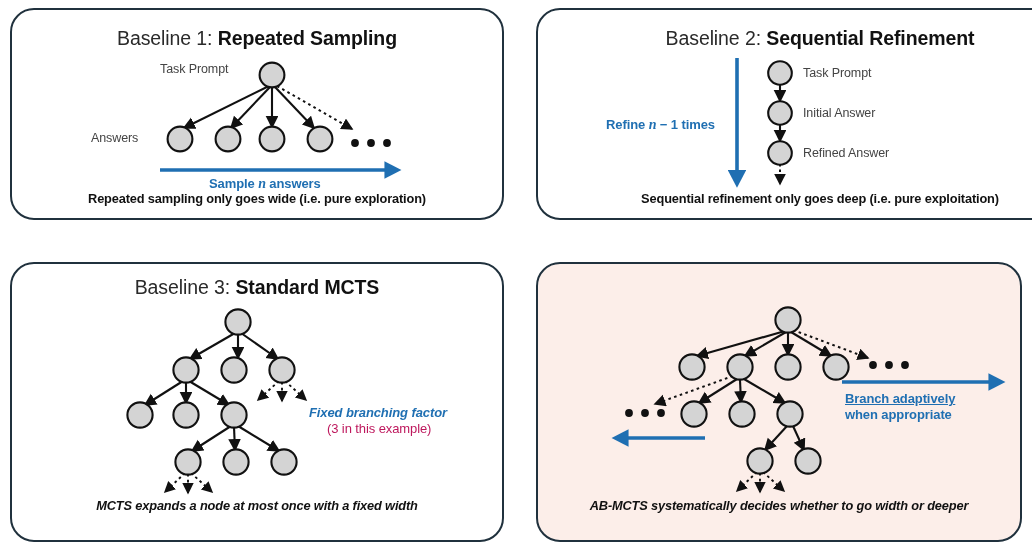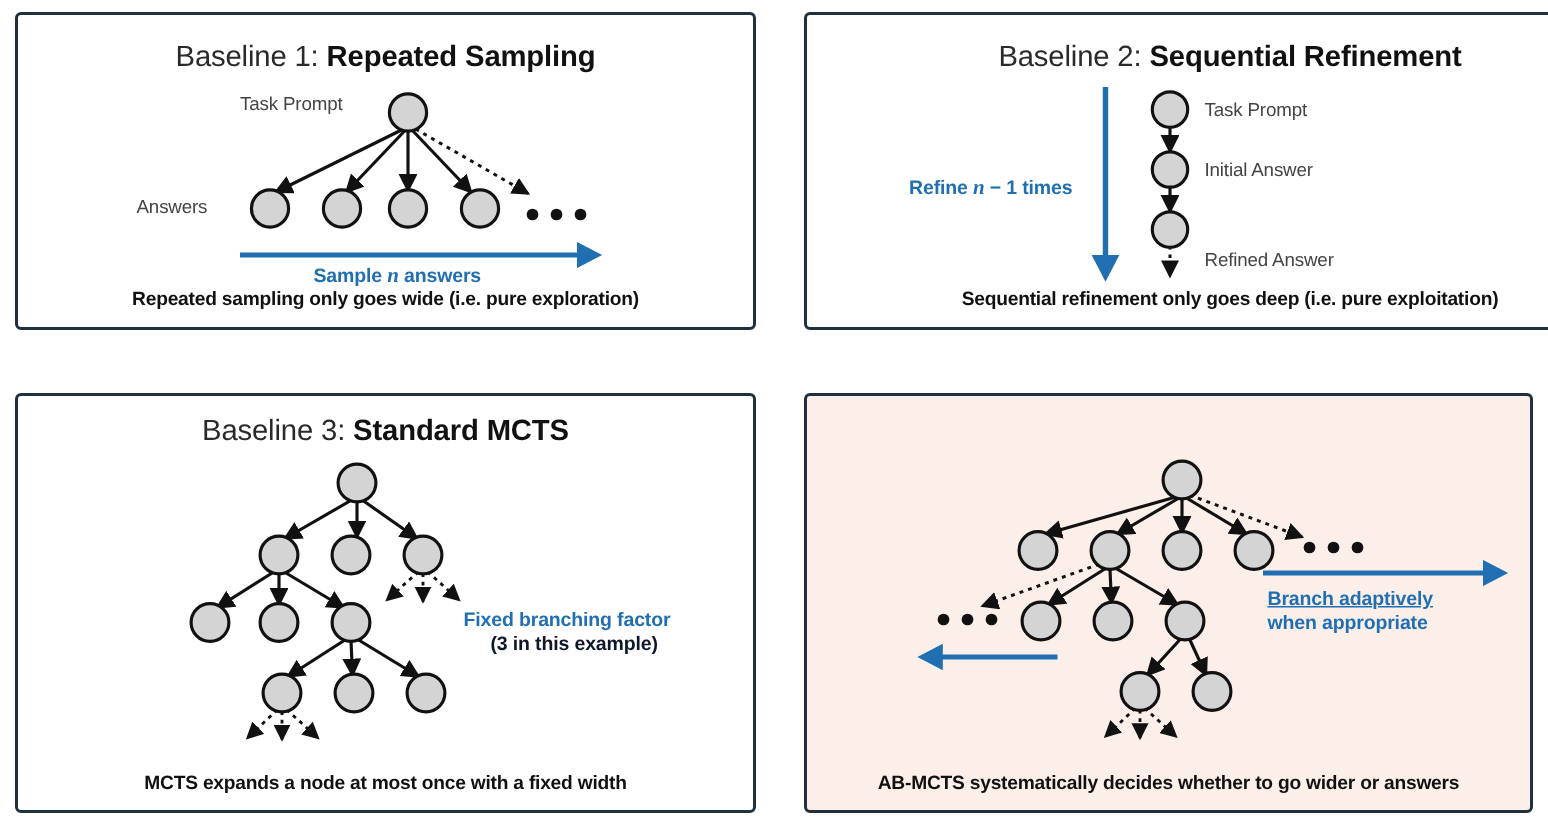--- a/index.html
+++ b/index.html
@@ -9,21 +9,21 @@
     background:#ffffff;
     font-family:"Liberation Sans",sans-serif;
     overflow:hidden;
     position:relative;
   }
   #figure{position:absolute;left:0;top:0;width:1032px;height:552px;}
 
   .panel{
     position:absolute;
     border:2px solid #20313d;
-    border-radius:4px;
+    border-radius:24px;
     box-sizing:border-box;
     background:#ffffff;
   }
   .panel.highlight{background:#fceee9;}
 
   
   #panel-baseline-1{left:10px;  top:8px;   width:494px; height:212px;}
   #panel-baseline-2{left:536px; top:8px;   width:568px; height:212px;}
   #panel-baseline-3{left:10px;  top:262px; width:494px; height:280px;}
   #panel-ours{      left:536px; top:262px; width:486px; height:280px;}
@@ -36,31 +36,31 @@
   .panel-title .strong{font-weight:700;color:#111111;}
   #panel-baseline-1 .panel-title,#panel-baseline-2 .panel-title{top:17px;}
   #panel-baseline-3 .panel-title,#panel-ours .panel-title{top:12px;}
 
   .panel-caption{
     position:absolute;left:14px;right:14px;text-align:center;
     font-size:12.8px;font-weight:700;color:#111111;white-space:nowrap;
     letter-spacing:-0.15px;
   }
   #panel-baseline-1 .panel-caption,#panel-baseline-2 .panel-caption{bottom:12px;}
-  #panel-baseline-3 .panel-caption,#panel-ours .panel-caption{bottom:11px;}
+  #panel-baseline-3 .panel-caption,#panel-ours .panel-caption{bottom:27px;font-style:italic;}
 
   .node-label{
     position:absolute;font-size:12.5px;color:#444444;white-space:nowrap;
     font-weight:400;letter-spacing:-0.1px;
   }
   .accent-label{
     position:absolute;font-size:13px;font-weight:700;color:#1f6fb2;
     white-space:nowrap;letter-spacing:-0.1px;line-height:16px;
   }
-  .accent-label.sub{font-weight:700;color:#0f172a;}
+  .accent-label.sub{font-weight:400;color:#be185d;}
   .accent-label em{font-style:italic;font-family:"Liberation Serif",serif;
                    font-weight:700;font-size:14px;}
 
   svg{position:absolute;left:0;top:0;overflow:visible;}
   .ellipsis-dot{fill:#111111;}
 </style>
 </head>
 <body>
 
 <div id="figure">
@@ -80,21 +80,21 @@
   </div>
 
   <div class="panel" id="panel-baseline-3">
     <div class="panel-title">
       <span>Baseline 3: </span><span class="strong">Standard MCTS</span>
     </div>
     <div class="panel-caption">MCTS expands a node at most once with a fixed width</div>
   </div>
 
   <div class="panel highlight" id="panel-ours">
-    <div class="panel-caption">AB-MCTS systematically decides whether to go wider or answers</div>
+    <div class="panel-caption">AB-MCTS systematically decides whether to go width or deeper</div>
   </div>
 
   <svg width="1032" height="552" viewBox="0 0 1032 552">
     <defs>
       <marker id="ah" markerWidth="7" markerHeight="7" refX="5.2" refY="3" orient="auto">
         <path d="M0,0 L6,3 L0,6 z" fill="#111111"></path>
       </marker>
       <marker id="ahd" markerWidth="7" markerHeight="7" refX="5.2" refY="3" orient="auto">
         <path d="M0,0 L6,3 L0,6 z" fill="#111111"></path>
       </marker>
@@ -239,21 +239,21 @@
   <div class="node-label" style="left:91px;top:131px;">Answers</div>
   <div class="accent-label" style="left:209px;top:176px;">
     <span>Sample </span><em>n</em><span> answers</span>
   </div>
 
   <div class="accent-label" style="left:606px;top:117px;">
     <span>Refine </span><em>n</em><span> − 1 times</span>
   </div>
   <div class="node-label" style="left:803px;top:66px;">Task Prompt</div>
   <div class="node-label" style="left:803px;top:106px;">Initial Answer</div>
-  <div class="node-label" style="left:803px;top:146px;margin-top:20px;">Refined Answer</div>
-
-  <div class="accent-label" style="left:309px;top:405px;">Fixed branching factor</div>
+  <div class="node-label" style="left:803px;top:146px;">Refined Answer</div>
+
+  <div class="accent-label" style="left:309px;top:405px;font-style:italic;">Fixed branching factor</div>
   <div class="accent-label sub" style="left:327px;top:421px;">(3 in this example)</div>
 
   <div class="accent-label" style="left:845px;top:391px;text-decoration:underline;">Branch adaptively</div>
   <div class="accent-label" style="left:845px;top:407px;">when appropriate</div>
 
 </div>
 
 </body></html>

